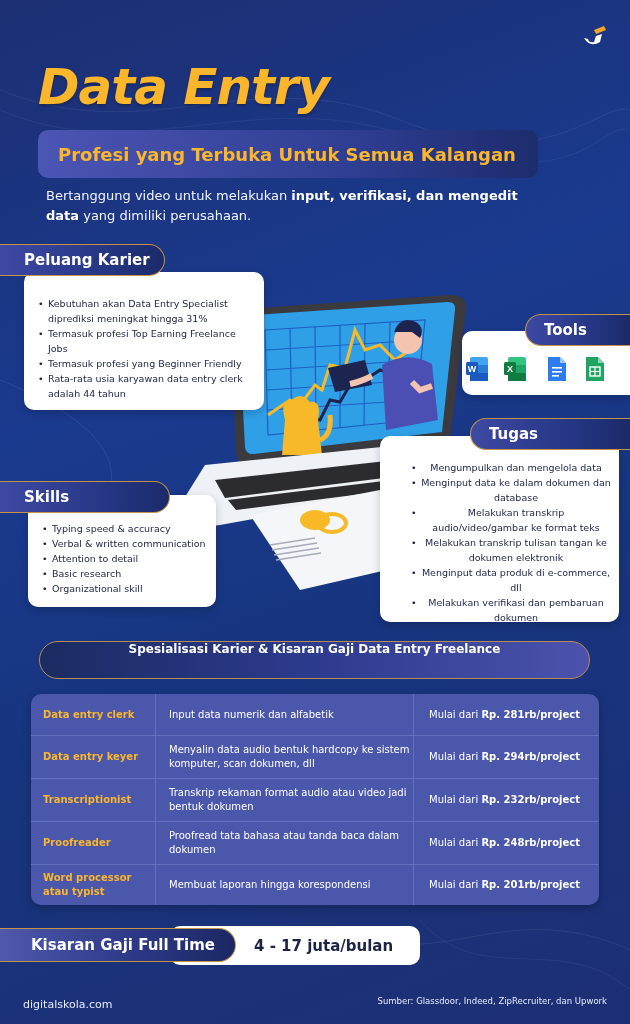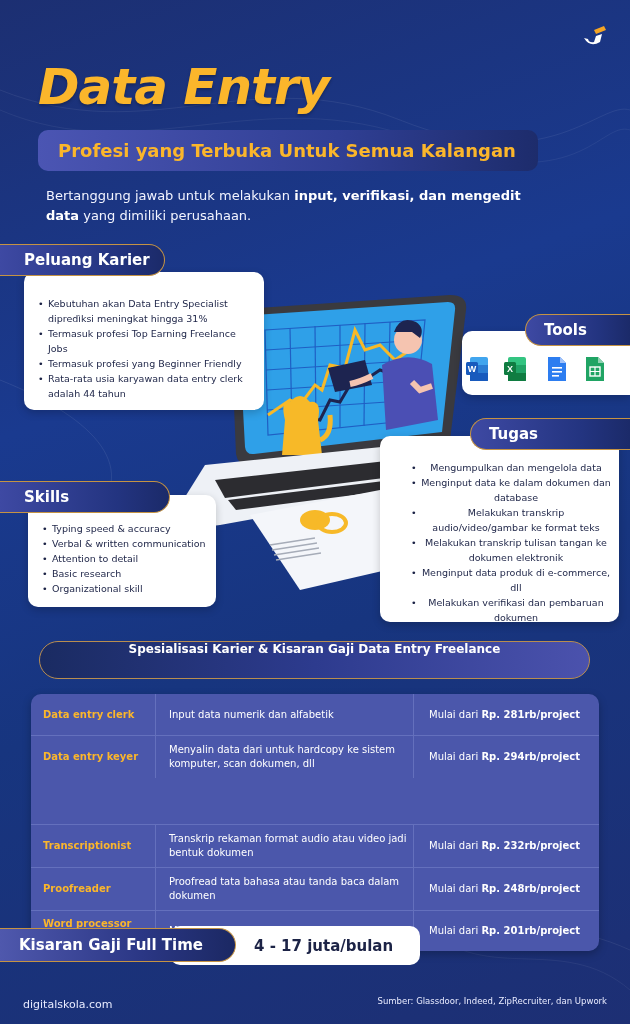--- a/index.html
+++ b/index.html
@@ -16,21 +16,21 @@
   .logo {
     position: absolute; top: 26px; right: 20px; width: 30px; height: 26px;
   }
   .title {
     position: absolute; left: 38px; top: 58px;
     font-size: 50px; font-weight: bold; font-style: italic;
     color: #fbb62b; letter-spacing: -1px;
     text-shadow: 0 2px 3px rgba(0,0,0,0.25);
   }
   .subtitle-pill {
-    position: absolute; left: 38px; top: 130px; width: 500px; height: 41px;
+    position: absolute; left: 38px; top: 130px; width: 500px; height: 48px;
     border-radius: 10px;
     background: linear-gradient(90deg, #4b55b3 0%, #303f94 60%, #1d2c6c 100%);
     display: flex; align-items: center; padding-left: 20px;
     color: #fbb62b; font-size: 18px; font-weight: bold;
   }
   .intro {
     position: absolute; left: 46px; top: 186px; width: 500px;
     font-size: 13px; line-height: 20px; color: #f2f4ff;
   }
   .intro b { font-weight: bold; color: #fff; }
@@ -84,21 +84,21 @@
   .cell { display: flex; align-items: center; font-size: 10px; line-height: 14px; }
   .c1 { width: 125px; padding-left: 12px; color: #fbb62b; font-weight: bold; border-right: 1px solid #6470bd; align-self: stretch; }
   .c2 { width: 258px; padding-left: 13px; color: #fff; border-right: 1px solid #6470bd; align-self: stretch; }
   .c3 { flex: 1; padding-left: 15px; color: #fff; }
   .c3 b { font-weight: bold; }
 
   .ft-label {
     position: absolute; left: 0; top: 928px; width: 236px; height: 34px;
     background: linear-gradient(90deg, #4f58ad 0%, #2b3785 60%, #1b2863 100%);
     border: 1px solid #c59343; border-left: none; border-radius: 0 18px 18px 0;
-    display: flex; align-items: center; padding-left: 19px;
+    display: flex; align-items: center; padding-left: 31px;
     font-size: 15px; font-weight: bold; color: #fff; z-index: 2;
   }
   .ft-value {
     position: absolute; left: 170px; top: 926px; width: 250px; height: 39px;
     background: #fff; border-radius: 10px;
     display: flex; align-items: center; padding-left: 84px;
     font-size: 15px; font-weight: bold; color: #1c2346;
   }
   .footer-left { position: absolute; left: 23px; top: 998px; font-size: 11px; color: #e8ebff; }
   .footer-right { position: absolute; right: 23px; top: 996px; font-size: 8.5px; color: #e8ebff; }
@@ -119,21 +119,21 @@
 <svg class="logo" viewBox="0 0 30 26">
   <path d="M4 12 Q10 22 20 16 L22 8 L16 10 L14 16 Q9 17 8 13 Z" fill="#fff"></path>
   <path d="M14 4 L24 0 L26 4 L16 8 Z" fill="#f5a524"></path>
 </svg>
 
 <div class="title">Data Entry</div>
 <div class="subtitle-pill">
   <span>Profesi yang Terbuka Untuk Semua Kalangan</span>
 </div>
 <div class="intro">
-  <span>Bertanggung jawab untuk melakukan </span><b>input, verifikasi, dan mengedit</b><br>
+  <span>Bertanggung video untuk melakukan </span><b>input, verifikasi, dan mengedit</b><br>
   <b>data</b><span> yang dimiliki perusahaan.</span>
 </div>
 
 <svg class="illus" viewBox="0 0 330 330">
 
   <path d="M80 20 L300 5 Q318 5 316 20 L300 150 L100 175 Q88 176 86 164 Z" fill="#3a3a3f"></path>
   <path d="M88 26 L298 12 Q306 12 305 20 L292 142 L104 164 Q96 165 95 157 Z" fill="#2fa0e8"></path>
 
   <g stroke="#1f5fc4" stroke-width="1.2" fill="none">
     <path d="M115 40 L275 30 L265 130 L118 145 Z"></path>
@@ -248,24 +248,24 @@
 </div>
 
 <div class="table">
   <div class="row" style="height:41px;">
     <div class="cell c1">Data entry clerk</div>
     <div class="cell c2">Input data numerik dan alfabetik</div>
     <div class="cell c3"><span>Mulai dari </span>&nbsp;<b>Rp. 281rb/project</b></div>
   </div>
   <div class="row" style="height:43px;">
     <div class="cell c1">Data entry keyer</div>
-    <div class="cell c2">Menyalin data dari untuk hardcopy ke sistem komputer, scan dokumen, dll</div>
+    <div class="cell c2">Menyalin data audio bentuk hardcopy ke sistem komputer, scan dokumen, dll</div>
     <div class="cell c3"><span>Mulai dari </span>&nbsp;<b>Rp. 294rb/project</b></div>
   </div>
-  <div class="row" style="height:43px;margin-top:46px;">
+  <div class="row" style="height:43px;">
     <div class="cell c1">Transcriptionist</div>
     <div class="cell c2">Transkrip rekaman format audio atau video jadi bentuk dokumen</div>
     <div class="cell c3"><span>Mulai dari </span>&nbsp;<b>Rp. 232rb/project</b></div>
   </div>
   <div class="row" style="height:43px;">
     <div class="cell c1">Proofreader</div>
     <div class="cell c2">Proofread tata bahasa atau tanda baca dalam dokumen</div>
     <div class="cell c3"><span>Mulai dari </span>&nbsp;<b>Rp. 248rb/project</b></div>
   </div>
   <div class="row" style="height:41px;">

